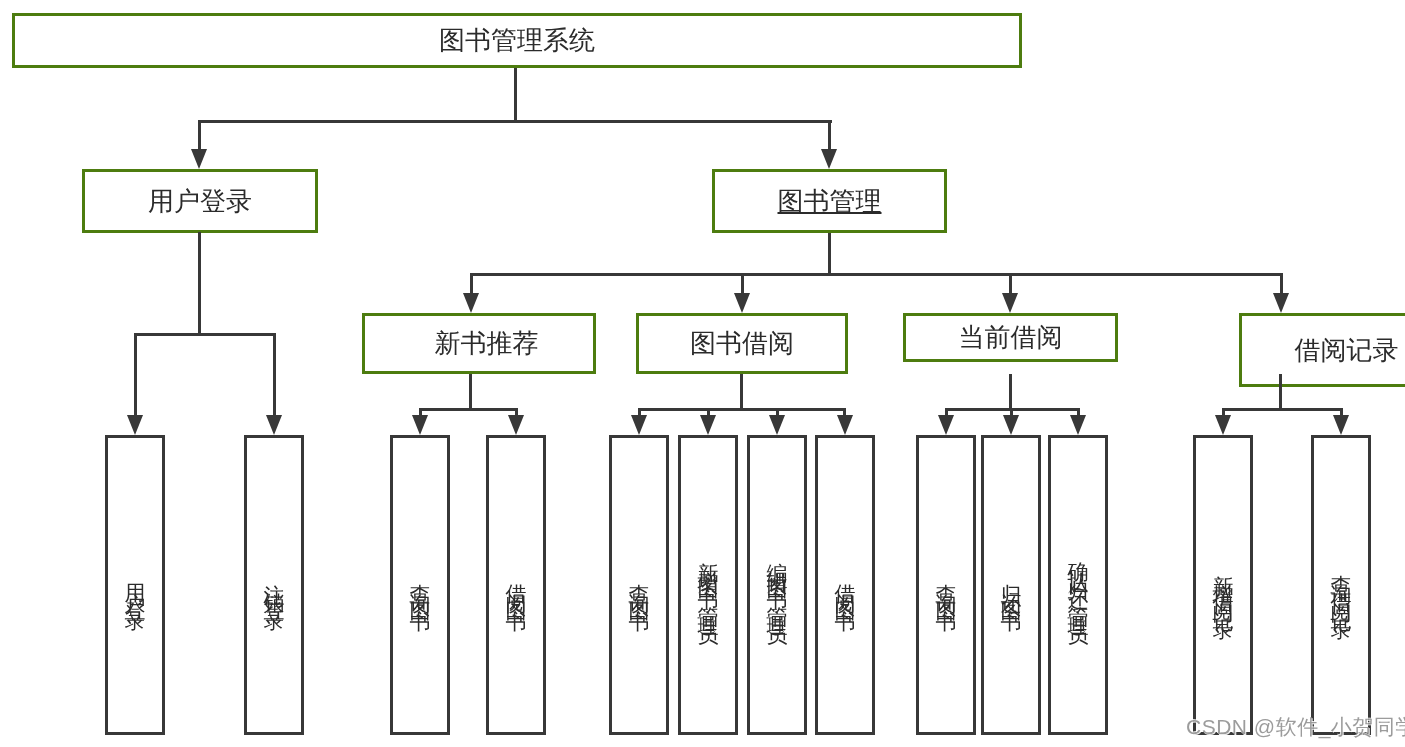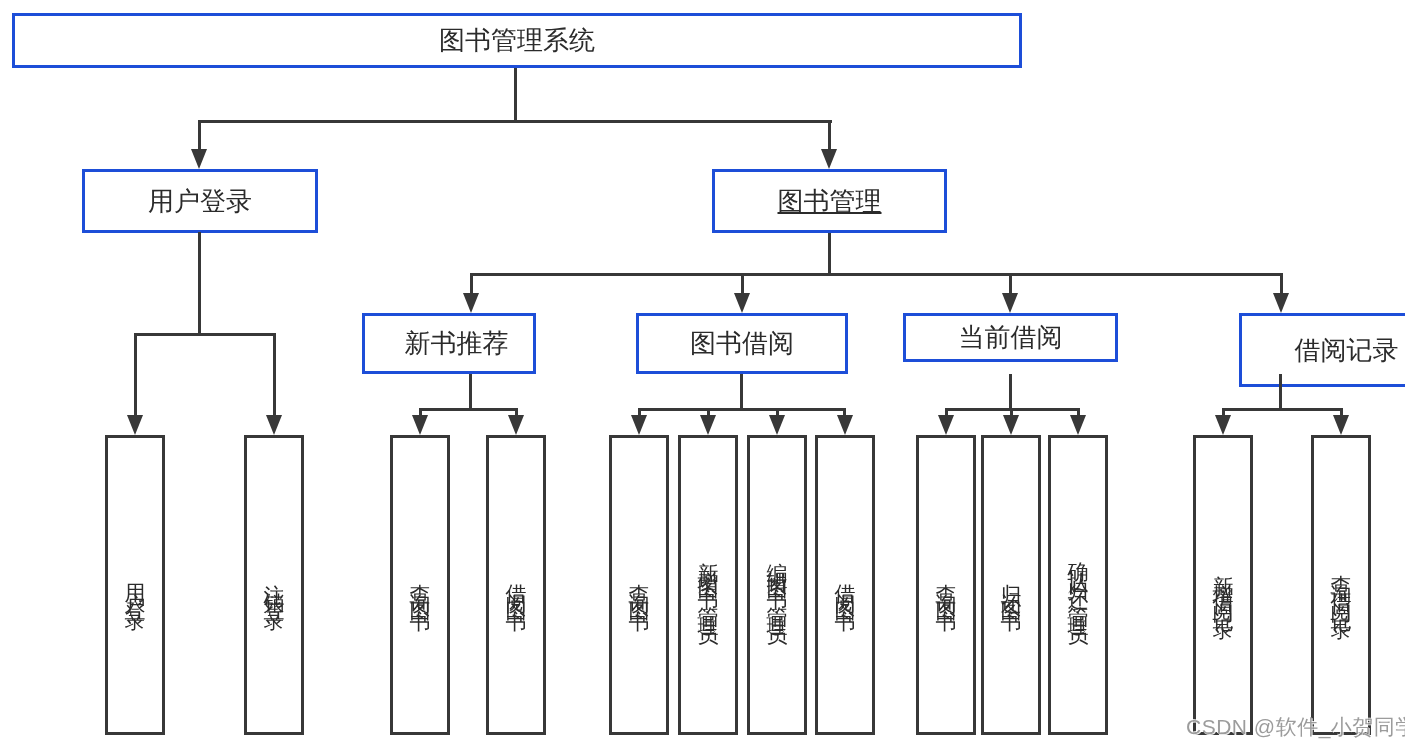--- a/index.html
+++ b/index.html
@@ -1,21 +1,21 @@
 <!DOCTYPE html>
 <html><head>
 <meta charset="utf-8">
 <style>
   html,body{margin:0;padding:0;background:#ffffff;}
   #canvas{
     position:relative;width:1405px;height:747px;background:#ffffff;overflow:hidden;
     font-family:"Liberation Sans", sans-serif;color:#262626;
   }
   .node{
-    position:absolute;box-sizing:border-box;border:3px solid #1d4ed8;background:#ffffff;
+    position:absolute;box-sizing:border-box;border:3px solid #4d7c0f;background:#ffffff;
     display:flex;align-items:center;justify-content:center;
     font-size:26px;color:#2b2b2b;white-space:nowrap;
   }
   .vnode{
     position:absolute;box-sizing:border-box;border:3px solid #383838;background:#ffffff;
     display:flex;align-items:center;justify-content:center;
     writing-mode:vertical-rl;font-size:21px;letter-spacing:9px;color:#2b2b2b;
   }
   .vl{position:absolute;width:3px;background:#383838;}
   .hl{position:absolute;height:3px;background:#383838;}
@@ -70,21 +70,21 @@
     <div class="vl" style="left:470px;top:273px;height:22px;"></div>
     <div class="vl" style="left:741px;top:273px;height:22px;"></div>
     <div class="vl" style="left:1009px;top:273px;height:22px;"></div>
     <div class="vl" style="left:1280px;top:273px;height:22px;"></div>
     <div class="ah" style="left:463px;top:293px;"></div>
     <div class="ah" style="left:734px;top:293px;"></div>
     <div class="ah" style="left:1002px;top:293px;"></div>
     <div class="ah" style="left:1273px;top:293px;"></div>
   </div>
 
-  <div class="node" style="left:362px;top:313px;width:174px;height:61px;padding-left:15px;">
+  <div class="node" style="left:362px;top:313px;width:234px;height:61px;padding-left:15px;">
     <span>新书推荐</span>
   </div>
   <div class="node" style="left:636px;top:313px;width:212px;height:61px;">
     <span>图书借阅</span>
   </div>
   <div class="node" style="left:903px;top:313px;width:215px;height:49px;">
     <span>当前借阅</span>
   </div>
   <div class="node" style="left:1199px;top:313px;width:215px;height:74px;margin-left:40px;">
     <span>借阅记录</span>

